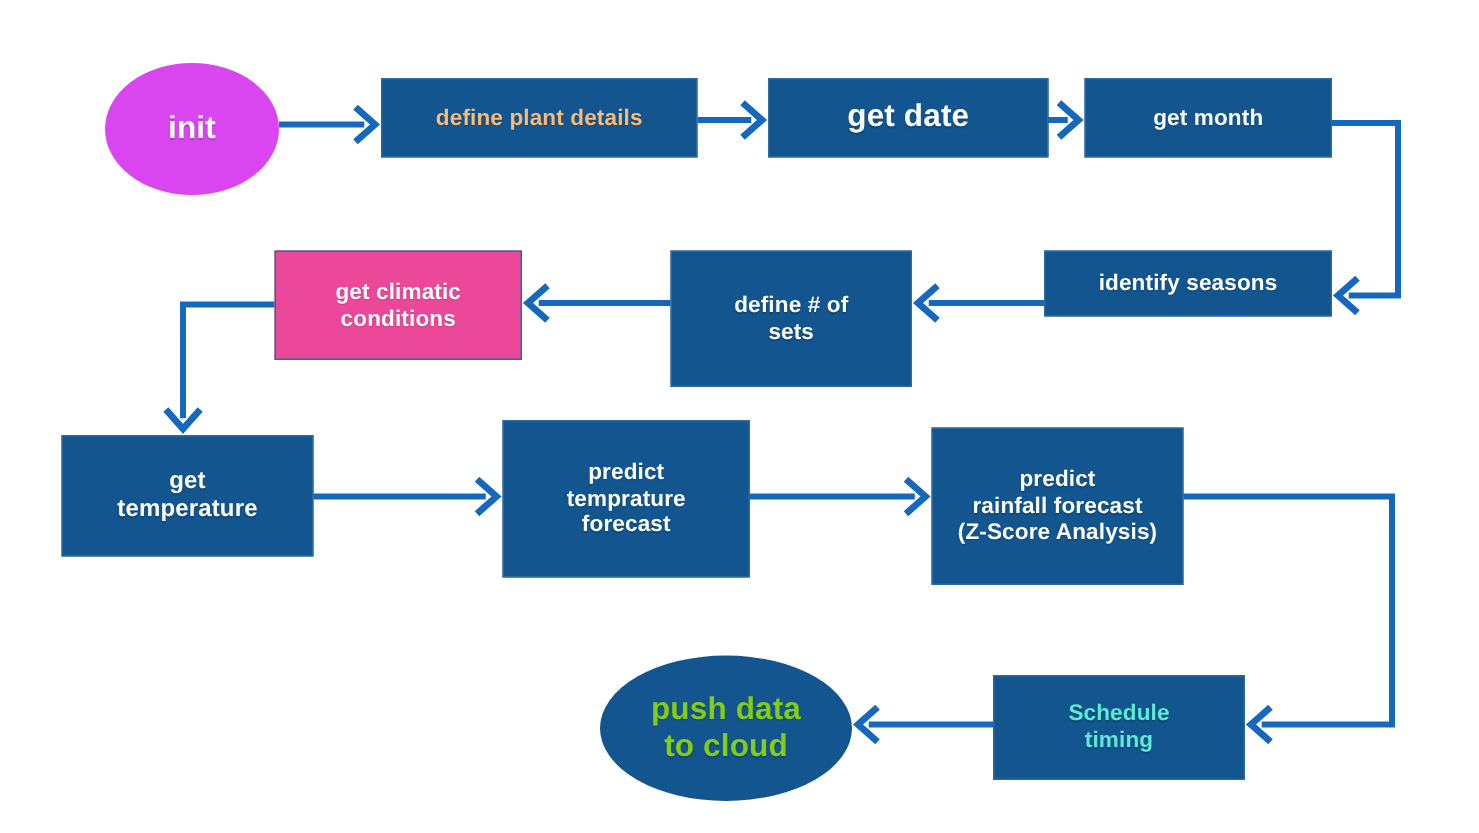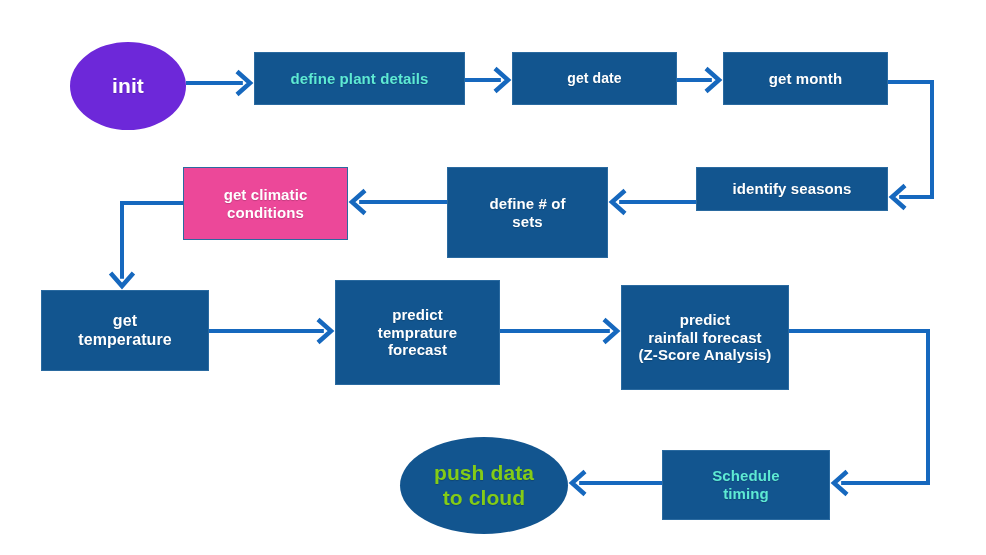--- a/index.html
+++ b/index.html
@@ -102,27 +102,27 @@
       <g>
         <polyline points="789,331 928,331 928,483 841.15,483" fill="none" stroke="#1668BE" stroke-width="4" stroke-linecap="butt" stroke-linejoin="miter"></polyline>
         <polyline points="847,471.56 834,483 847,494.44" fill="none" stroke="#1668BE" stroke-width="4.5" stroke-linecap="butt" stroke-linejoin="miter"></polyline>
       </g>
       <g>
         <polyline points="662,483 579.15,483" fill="none" stroke="#1668BE" stroke-width="4" stroke-linecap="butt" stroke-linejoin="miter"></polyline>
         <polyline points="585,471.56 572,483 585,494.44" fill="none" stroke="#1668BE" stroke-width="4.5" stroke-linecap="butt" stroke-linejoin="miter"></polyline>
       </g>
     </svg>
   <div id="nodes">
-      <div class="node terminal" style="left: 70px; top: 42px; width: 116px; height: 88px; background: #6d28d9; font-size: 21px; color: rgb(255, 255, 255);">
+      <div class="node terminal" style="left: 70px; top: 42px; width: 116px; height: 88px; background: #d946ef; font-size: 21px; color: rgb(255, 255, 255);">
         <span class="label">init</span>
       </div>
-      <div class="node process" style="left: 254px; top: 52px; width: 211px; height: 53px; background: rgb(18, 85, 143); font-size: 15px; border-color: rgb(42, 106, 160); color: #5eead4;">
+      <div class="node process" style="left: 254px; top: 52px; width: 211px; height: 53px; background: rgb(18, 85, 143); font-size: 15px; border-color: rgb(42, 106, 160); color: #fdba74;">
         <span class="label">define plant details</span>
       </div>
-      <div class="node process" style="left: 512px; top: 52px; width: 165px; height: 53px; background: rgb(18, 85, 143); font-size: 14px; border-color: rgb(42, 106, 160); color: rgb(255, 255, 255);">
+      <div class="node process" style="left: 512px; top: 52px; width: 187px; height: 53px; background: rgb(18, 85, 143); font-size: 21px; border-color: rgb(42, 106, 160); color: rgb(255, 255, 255);">
         <span class="label">get date</span>
       </div>
       <div class="node process" style="left: 723px; top: 52px; width: 165px; height: 53px; background: rgb(18, 85, 143); font-size: 15px; border-color: rgb(42, 106, 160); color: rgb(255, 255, 255);">
         <span class="label">get month</span>
       </div>
       <div class="node process" style="left: 696px; top: 167px; width: 192px; height: 44px; background: rgb(18, 85, 143); font-size: 15px; border-color: rgb(42, 106, 160); color: rgb(255, 255, 255);">
         <span class="label">identify seasons</span>
       </div>
       <div class="node process" style="left: 447px; top: 167px; width: 161px; height: 91px; background: rgb(18, 85, 143); font-size: 15px; border-color: rgb(42, 106, 160); color: rgb(255, 255, 255);">
         <span class="label">define # of

